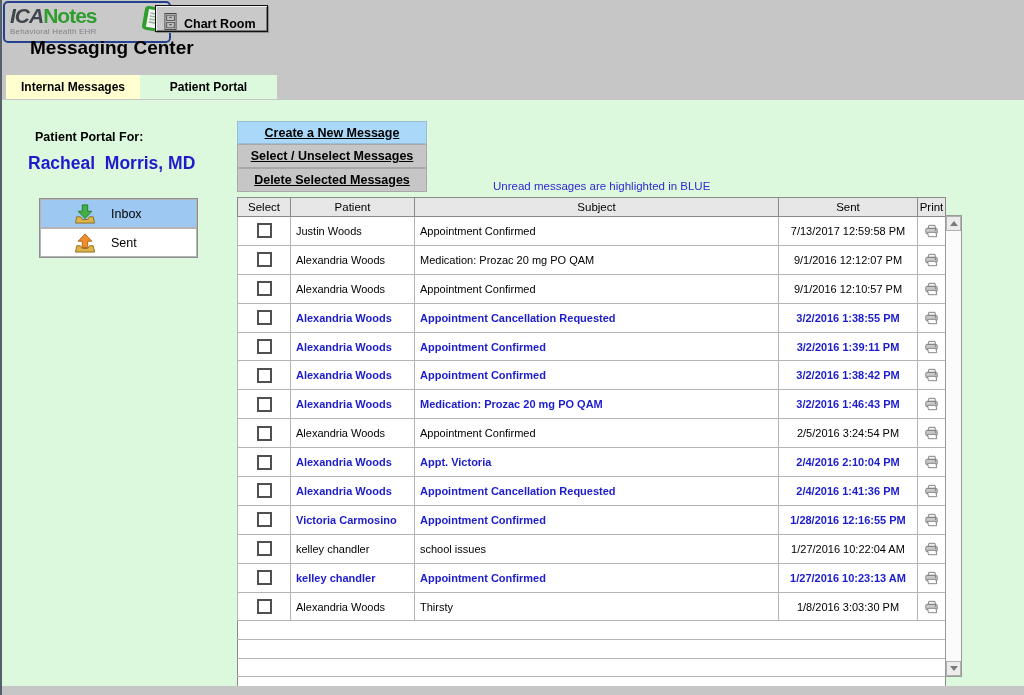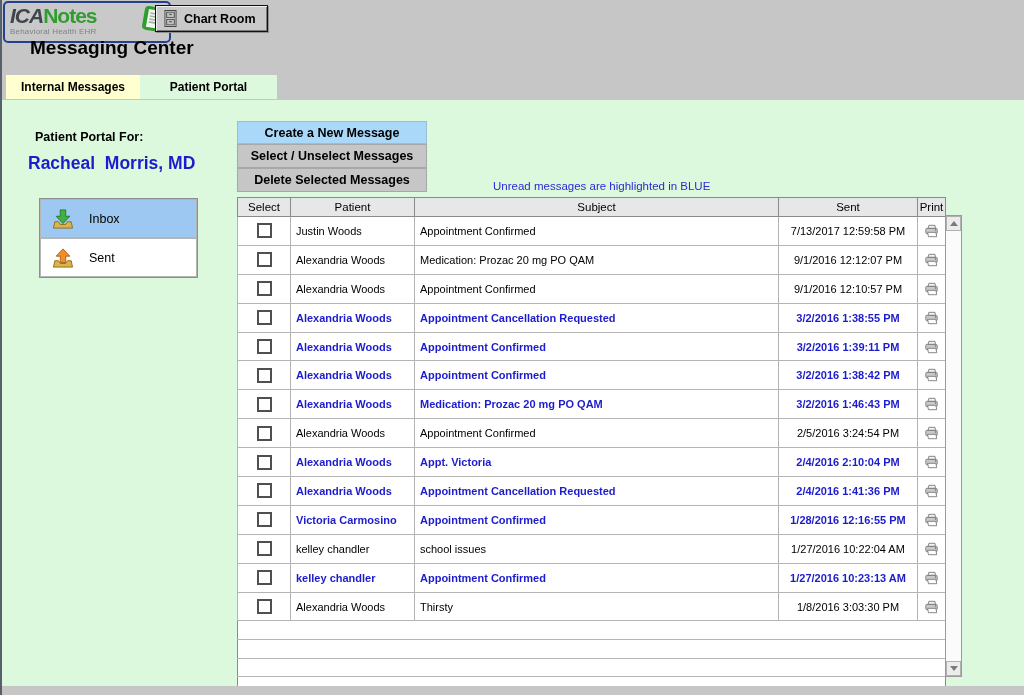--- a/index.html
+++ b/index.html
@@ -23,53 +23,53 @@
   .logo-line{font-weight:bold;font-size:21px;line-height:21px;letter-spacing:-1px;white-space:nowrap;}
   .logo-ica{color:#3f454c;font-style:italic;}
   .logo-notes{color:#2f9e2f;}
   .logo-tagline{font-size:8px;color:#7d8288;line-height:9px;margin-top:1px;letter-spacing:.2px;}
   .logo-doc{position:absolute;right:3px;top:3px;transform:rotate(10deg);}
 
   .chart-room{
     position:absolute;left:155px;top:5px;height:27px;padding:0 11px 0 6px;box-sizing:border-box;
     background:#c9c9c9;border:1px solid #111;
     box-shadow:inset 1px 1px 0 #efefef, inset -1px -1px 0 #7a7a7a, 1px 1px 0 #8f8f8f;
-    display:flex;align-items:center;gap:5px;
+    display:flex;align-items:flex-end;gap:5px;
     font-weight:bold;font-size:12.5px;cursor:pointer;
   }
   .page-title{position:absolute;left:30px;top:37px;font-size:19px;font-weight:bold;}
 
   
   .tab{
     position:absolute;top:75px;height:24px;display:flex;align-items:center;justify-content:center;
     font-weight:bold;font-size:12px;cursor:pointer;
   }
   .tab-internal{left:6px;width:134px;background:#ffffcf;}
   .tab-portal{left:140px;width:137px;background:#ddf9dd;}
 
   
   .portal-for{position:absolute;left:35px;top:130px;font-size:12.5px;font-weight:bold;}
   .provider-name{
     position:absolute;left:28px;top:152px;width:168px;
     font-size:17.5px;font-weight:bold;color:#1c1ccd;line-height:1.35;white-space:pre-wrap;
   }
   .folders{position:absolute;left:39px;top:198px;width:157px;border:1px solid #8f8f8f;background:#fff;}
   .folder{
-    height:39px;display:flex;align-items:center;box-sizing:border-box;
-    border:1px solid #b5b5b5;background:#fff;padding-left:10px;cursor:pointer;
+    height:29px;display:flex;align-items:center;box-sizing:border-box;
+    border:1px solid #b5b5b5;background:#fff;padding-left:32px;cursor:pointer;
   }
   .folder.selected{background:#9dc8f2;}
   .folder .f-icon{width:24px;display:flex;justify-content:center;margin-right:14px;}
   .folder-label{font-size:12.5px;}
 
   
   .tool-btn{
     position:absolute;left:237px;width:190px;box-sizing:border-box;
     display:flex;align-items:center;justify-content:center;
-    font-weight:bold;font-size:12.5px;cursor:pointer;border:1px solid #a8a8a8;
+    font-weight:bold;font-size:12.5px;cursor:pointer;border:1px solid #a8a8a8;text-decoration:underline;
   }
   .btn-create{top:121px;height:23px;background:#a9d8f8;border-color:#9bbdd6;}
   .btn-select{top:144px;height:24px;background:#c6c6c6;}
   .btn-delete{top:168px;height:24px;background:#c6c6c6;}
   .note{position:absolute;left:493px;top:180px;font-size:11.5px;color:#2a2ad2;}
 
   
   .msg-table{
     position:absolute;left:237px;top:197px;width:708px;
     border-collapse:collapse;table-layout:fixed;background:#fff;font-size:11px;

